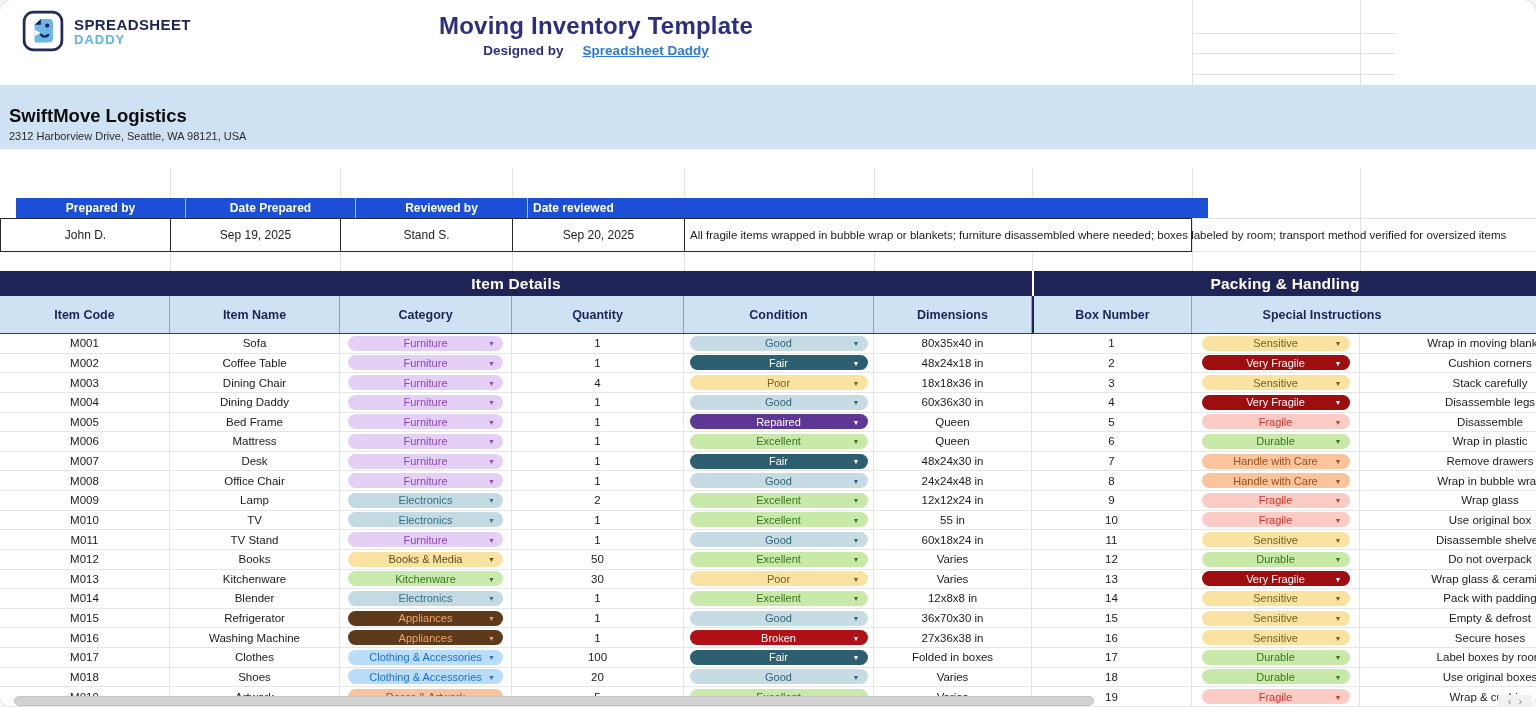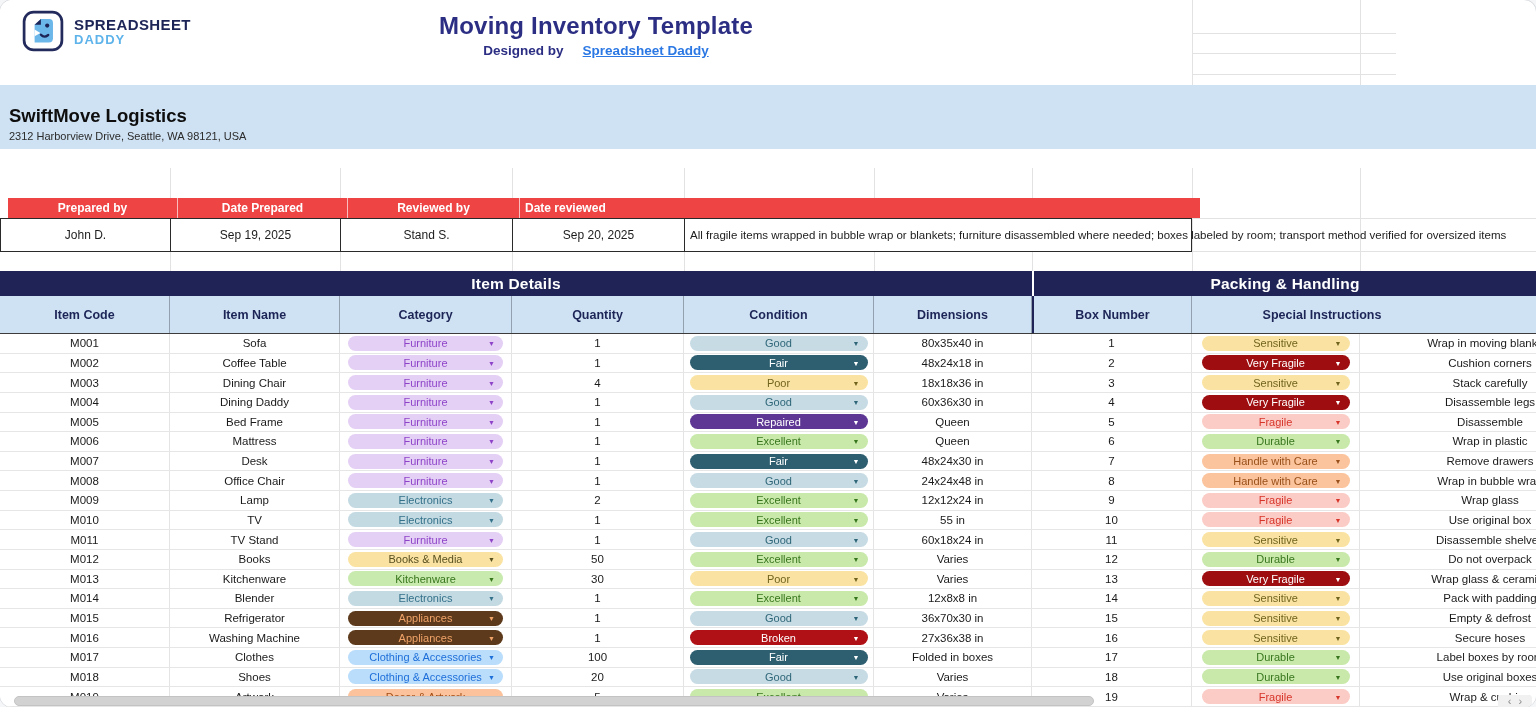--- a/index.html
+++ b/index.html
@@ -25,22 +25,22 @@
                 box-sizing:border-box;padding:20px 0 0 9px;}
   .company-name{font-size:18.5px;font-weight:800;color:#0e0e0e;}
   .company-address{margin-top:3px;font-size:11px;color:#2b2b2b;}
 
   
   .gap1{top:168px;height:30px;}
   .gap2{top:252px;height:19px;}
   .gap{position:absolute;left:0;width:1536px;background:#fff;}
 
   
-  .prep-header{position:absolute;top:198px;left:8px;width:1192px;height:20px;display:flex;
-               background:#ef4444;box-sizing:border-box;}
+  .prep-header{position:absolute;top:198px;left:16px;width:1192px;height:20px;display:flex;
+               background:#1d4ed8;box-sizing:border-box;}
   .prep-header .pcell{box-sizing:border-box;height:100%;display:flex;align-items:center;justify-content:center;
                color:#fff;font-size:12px;font-weight:700;border-right:1px solid rgba(255,255,255,.65);}
   .prep-header .pcell:last-child{border-right:none;justify-content:flex-start;padding-left:5px;}
   .prep-values{position:absolute;top:218px;left:0;width:1192px;height:34px;display:flex;
                box-sizing:border-box;border:1px solid #2a2a2a;background:#fff;overflow:visible;}
   .prep-values .vcell{box-sizing:border-box;height:100%;display:flex;align-items:center;justify-content:center;
                font-size:12px;color:#1c1c1c;border-right:1px solid #2a2a2a;}
   .prep-values .vcell.notes{border-right:none;justify-content:flex-start;padding-left:5px;
                white-space:nowrap;overflow:visible;font-size:11.5px;width:852px;flex:none;}
   .p0{width:170px;flex:none;} .p1{width:170px;flex:none;} .p2{width:172px;flex:none;}

